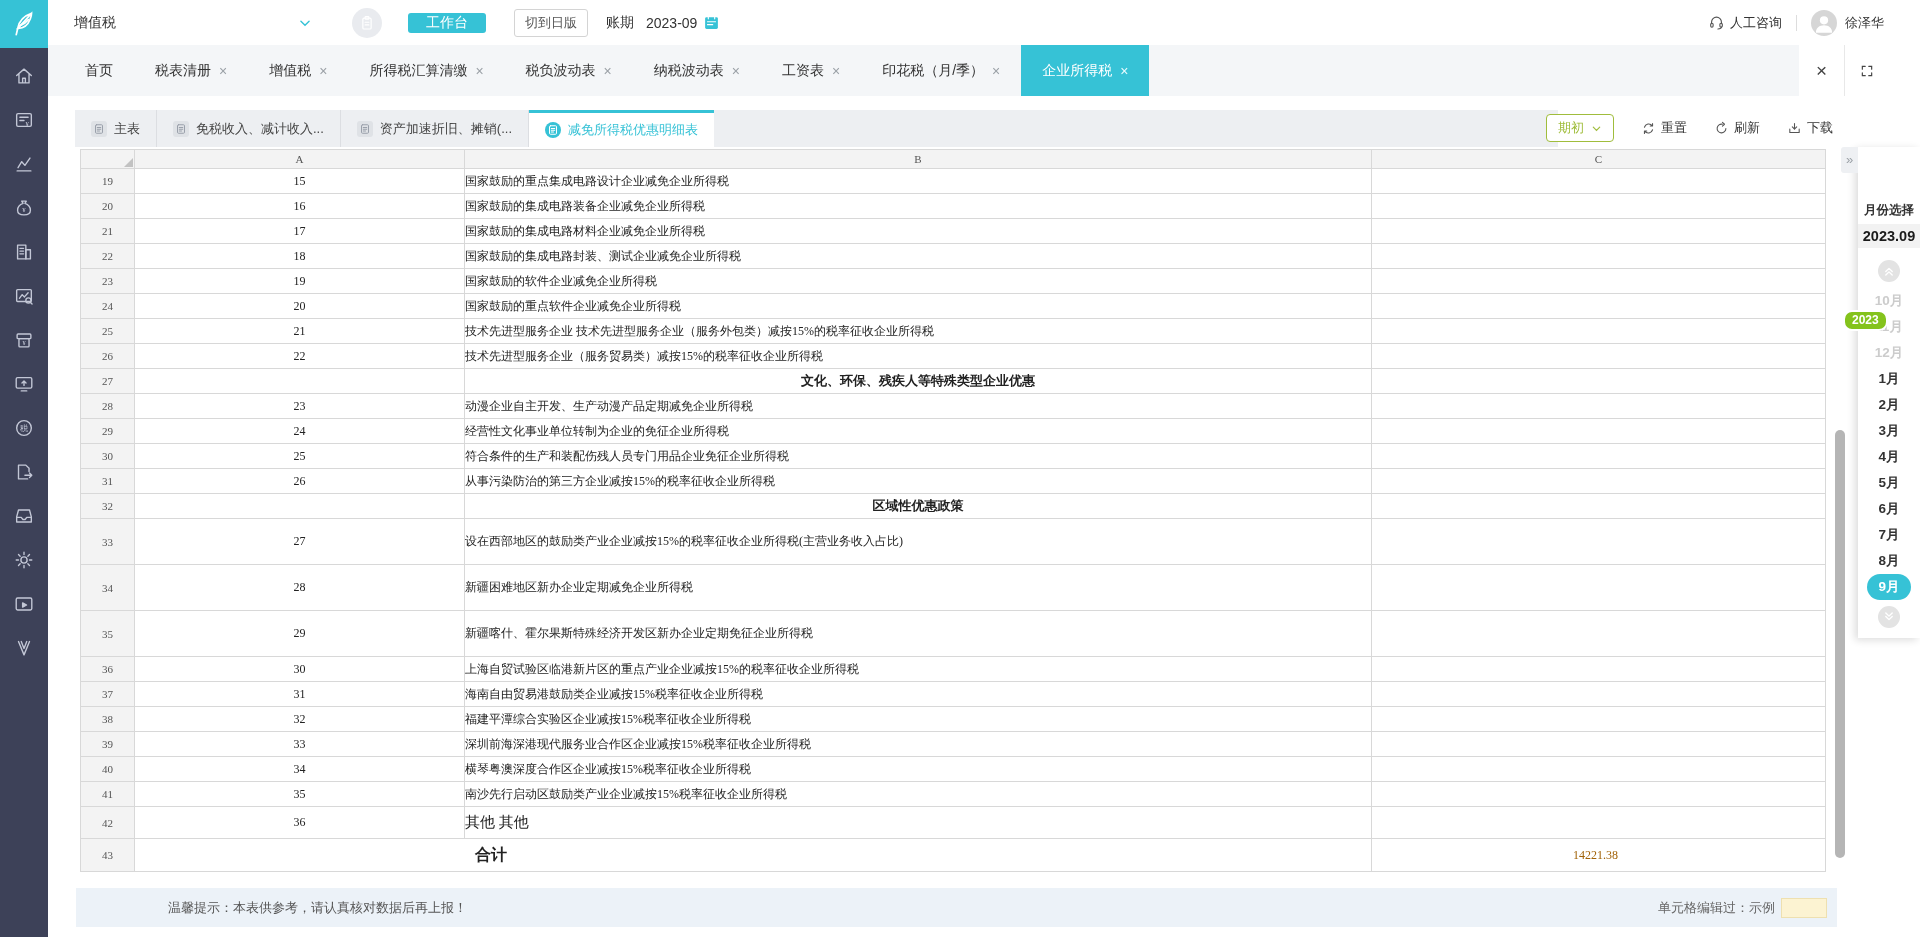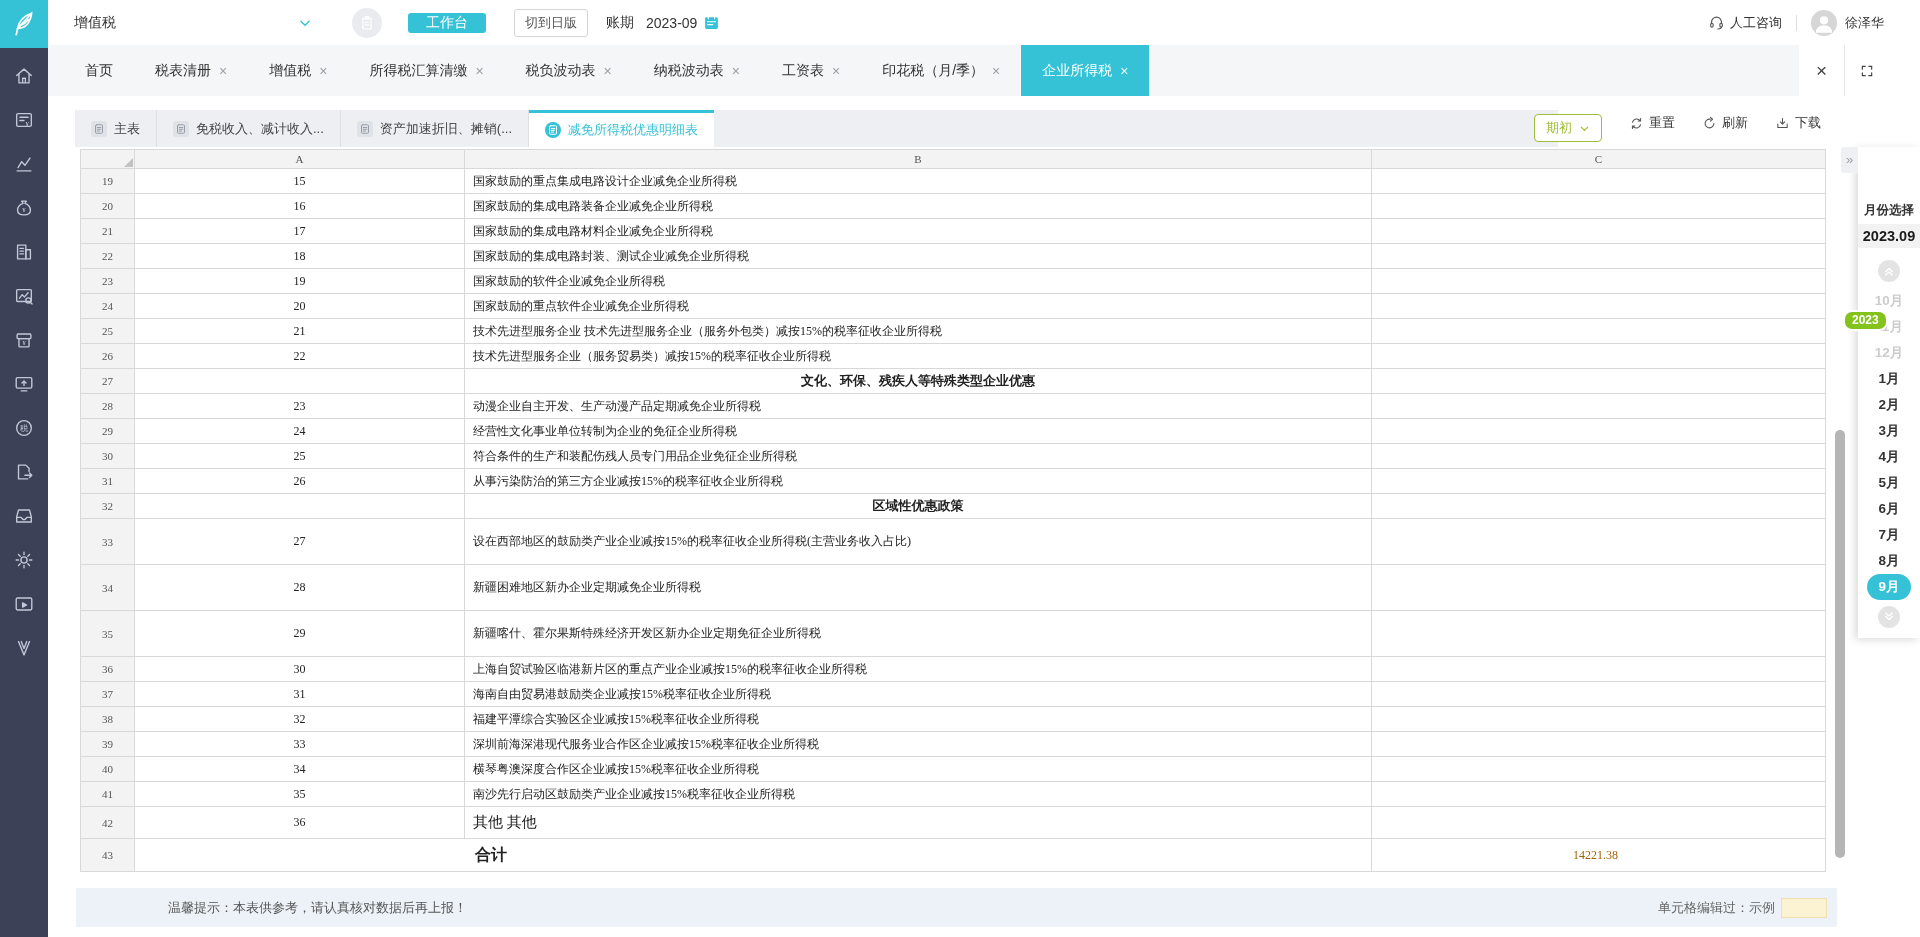--- a/index.html
+++ b/index.html
@@ -61,39 +61,39 @@
   .subtab-strip { position:absolute; left:27px; top:14px; right:3px; height:37px; }
   .subtab-bg { position:absolute; left:0; top:0; width:1483px; height:37px; background:#edeff2; }
   .subtabs { position:relative; display:flex; height:37px; }
   .subtab { display:flex; align-items:center; gap:7px; padding:0 16px; font-size:13px; color:#444;
             border-right:1px solid #dcdee2; cursor:pointer; white-space:nowrap; }
   .subtab .st-ic { width:16px; height:16px; background:#dfe2e6; border-radius:3px; color:#9aa0ab;
                    display:flex; align-items:center; justify-content:center; }
   .subtab .st-ic svg { width:12px; height:12px; }
   .subtab.active { background:#fff; color:#36c2d6; border-right:none; border-top:3px solid #36c2d6; padding-top:0; }
   .subtab.active .st-ic { background:#36c2d6; border-radius:50%; color:#fff; }
-  .subtab-controls { position:absolute; right:96px; top:4px; display:flex; align-items:flex-start; }
+  .subtab-controls { position:absolute; right:84px; top:4px; display:flex; align-items:center; }
   .btn-period { display:flex; align-items:center; gap:7px; height:28px; padding:0 11px; background:#fff;
                 border:1px solid #a0bd3c; color:#a0bd3c; border-radius:4px; font-size:13px; cursor:pointer; }
   .btn-period svg { width:11px; height:11px; }
   .tool-btn { display:flex; align-items:center; gap:5px; font-size:13px; color:#333; margin-left:27px; cursor:pointer; }
   .tool-btn svg { width:15px; height:15px; color:#555; }
 
   
   .sheet { position:absolute; left:32px; top:53px; }
   table.grid { border-collapse:collapse; table-layout:fixed; width:1745px;
                font-family:"Liberation Serif", serif; }
   .grid th, .grid td { border:1px solid #d8d8d8; overflow:hidden; white-space:nowrap; }
   .grid thead th { height:19px; background:#f3f3f3; color:#555; font-size:11px; font-weight:normal; }
   th.corner { position:relative; }
   th.corner::after { content:''; position:absolute; right:1px; bottom:1px;
                      border-left:9px solid transparent; border-bottom:9px solid #c2c2c2; }
   td.rownum { background:#f3f3f3; text-align:center; color:#555; font-size:11px; }
   td.cell-a { text-align:center; font-size:12px; color:#222; }
-  td.cell-b { padding-left:8px; font-size:12px; color:#222; text-align:left; }
+  td.cell-b { font-size:12px; color:#222; text-align:left; }
   td.cell-b.section { text-align:center; font-weight:bold; font-size:13px; padding-left:0; }
   td.cell-c { background:#fff; }
   tr.r-normal td, tr.r-section td { height:25px; }
   tr.r-tall td { height:46px; }
   tr.r-big td { height:32px; }
   tr.r-big td.cell-b { font-size:15px; }
   tr.r-total td { height:33px; }
   td.total-label { padding-left:340px; font-size:16px; font-weight:bold; color:#222; text-align:left; }
   td.c-val { text-align:center; padding-right:6px; font-size:12px; color:#a16207; }
 

